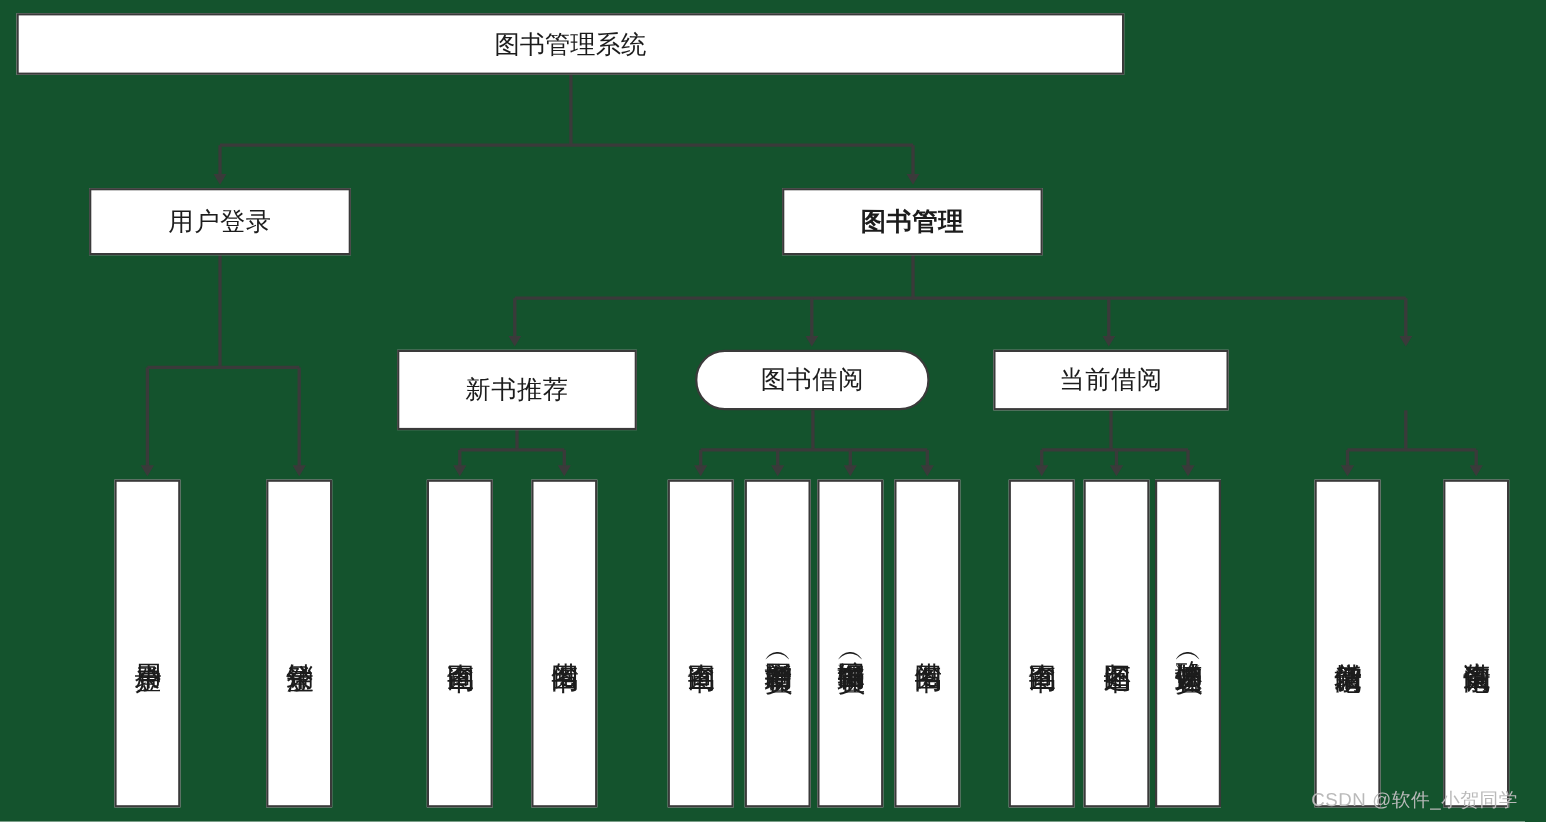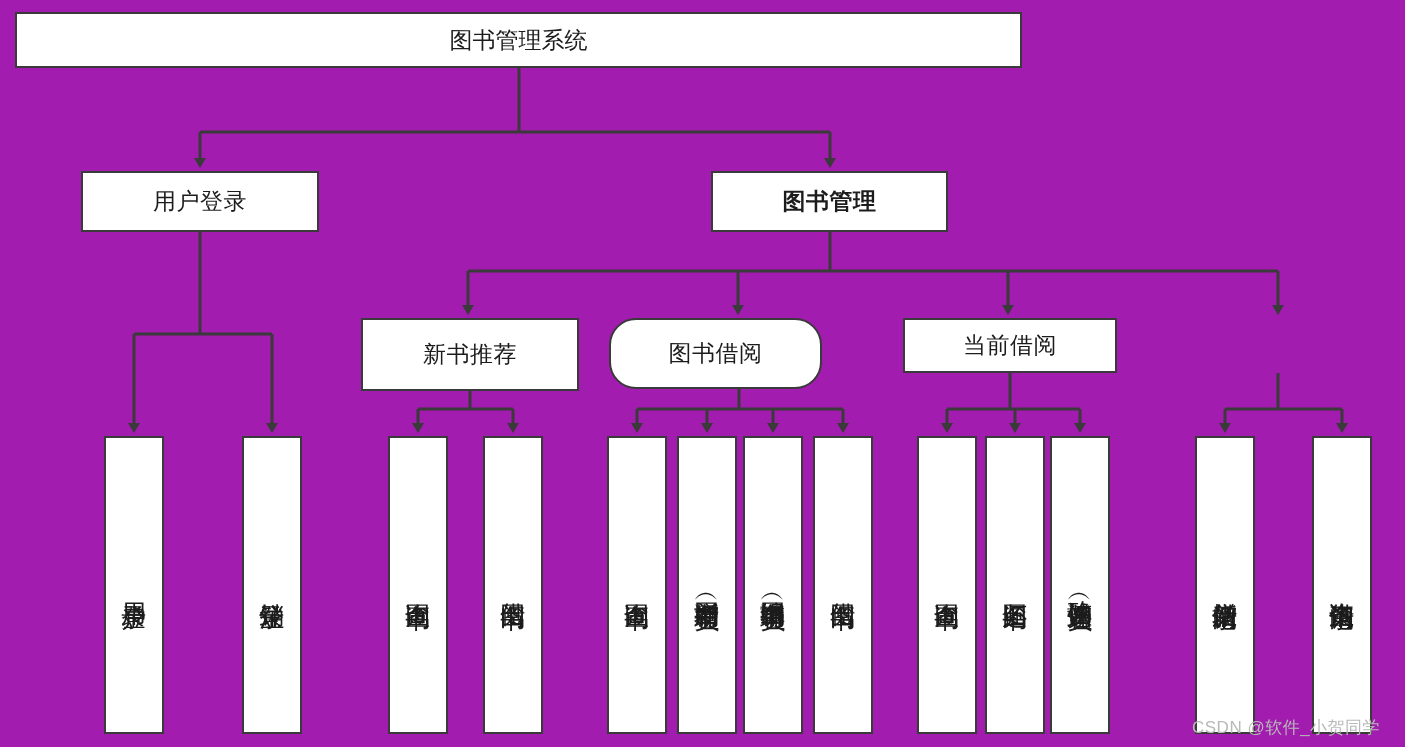--- a/index.html
+++ b/index.html
@@ -7,21 +7,21 @@
     padding: 0;
     background: #ffffff;
   }
   body {
     font-family: "Liberation Sans", "DejaVu Sans", sans-serif;
   }
   #diagram-root {
     position: relative;
     width: 1405px;
     height: 747px;
-    background: #a21caf;
+    background: #14532d;
     overflow: hidden;
   }
   svg.wires {
     position: absolute;
     left: 0;
     top: 0;
     width: 1405px;
     height: 747px;
     pointer-events: none;
   }
@@ -129,21 +129,21 @@
   <div class="node h" id="node-l1-0" style="left: 81px; top: 171px; width: 238px; height: 61px;">
     <span>用户登录</span>
   </div>
   <div class="node h" id="node-l1-1" style="left: 711px; top: 171px; width: 237px; height: 61px; font-weight: bold;">
     <span>图书管理</span>
   </div>
 
   <div class="node h" id="node-l2-0" style="left: 361px; top: 318px; width: 218px; height: 73px;">
     <span>新书推荐</span>
   </div>
-  <div class="node h" id="node-l2-1" style="left: 609px; top: 318px; width: 213px; height: 71px; border-radius: 27px;">
+  <div class="node h" id="node-l2-1" style="left: 632px; top: 318px; width: 213px; height: 55px; border-radius: 27px;">
     <span>图书借阅</span>
   </div>
   <div class="node h" id="node-l2-2" style="left: 903px; top: 318px; width: 214px; height: 55px;">
     <span>当前借阅</span>
   </div>
 
   <div class="node v" id="node-leaf-0" style="left: 104px; top: 436px; width: 60px; height: 298px;">
     <span class="vlabel">用户登录</span>
   </div>
   <div class="node v" id="node-leaf-1" style="left: 242px; top: 436px; width: 60px; height: 298px;">

